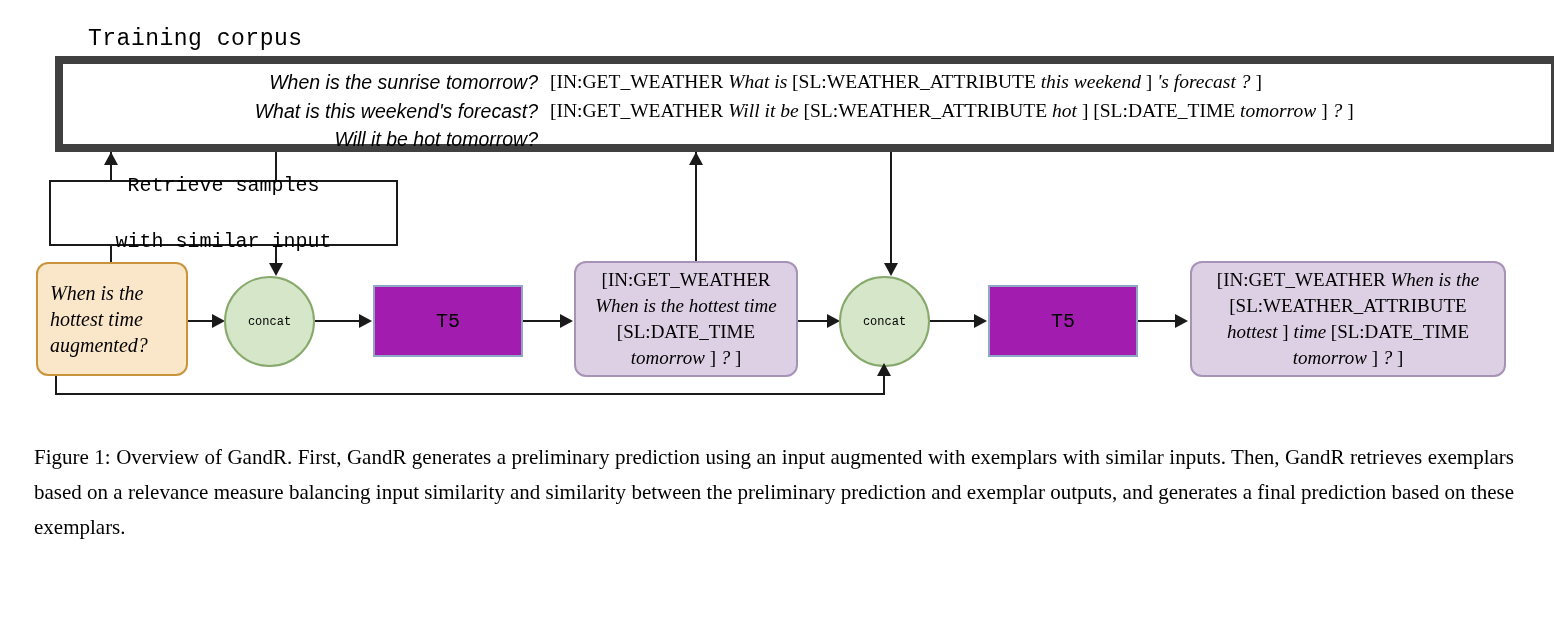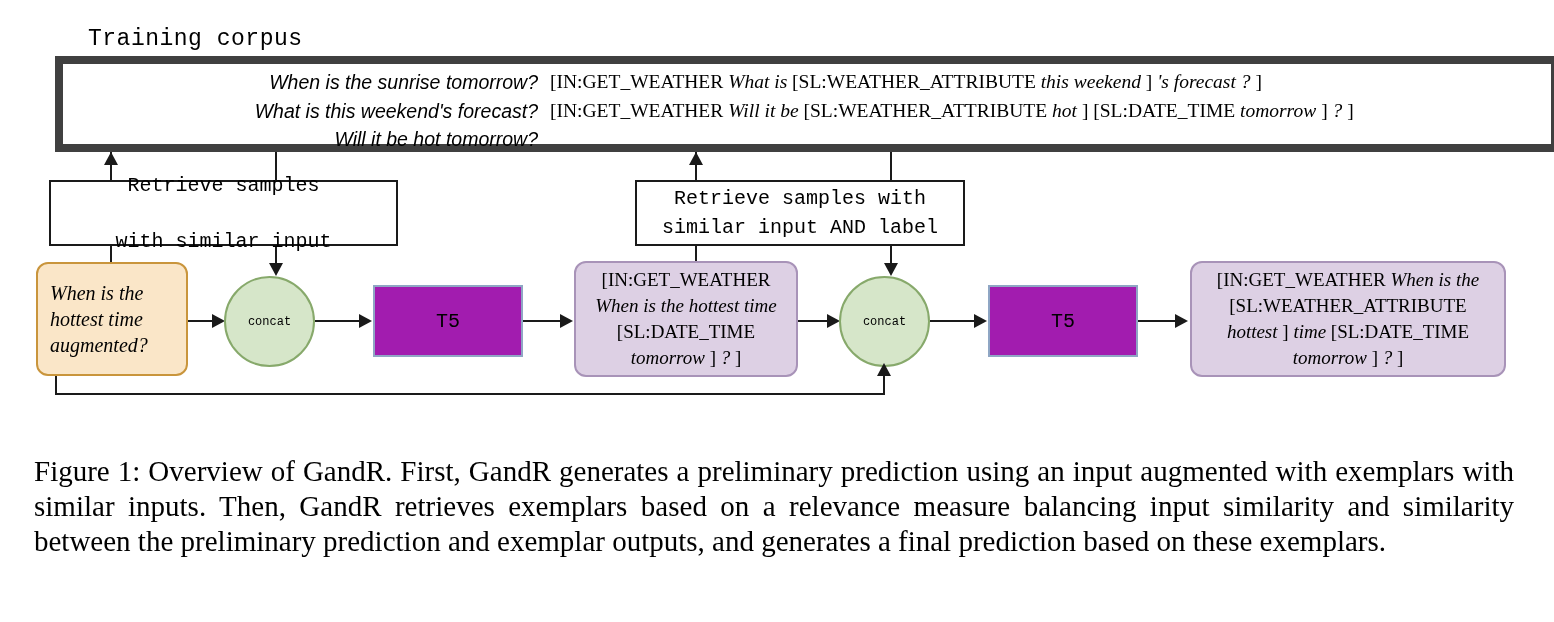--- a/index.html
+++ b/index.html
@@ -155,24 +155,24 @@
   }
   .arrow-d {
     width: 0; height: 0;
     border-left: 7px solid transparent;
     border-right: 7px solid transparent;
     border-top: 13px solid #1a1a1a;
   }
 
   
   #caption {
-    left: 34px; top: 454px;
+    left: 34px; top: 440px;
     width: 1480px;
     font-family: "Liberation Serif", serif;
-    font-size: 29px;
+    font-size: 21px;
     line-height: 35px;
     color: #000;
     text-align: justify;
     text-justify: inter-word;
   }
 </style>
 </head>
 <body>
 
 <div id="page">
@@ -201,24 +201,20 @@
     <div>Retrieve samples</div>
     <div>with similar input</div>
   </div>
 
   <div class="abs ln-v" style="left:695px; top:152px; height:110px;"></div>
   <div class="abs arrow-u" style="left:689px; top:152px;"></div>
 
   <div class="abs ln-v" style="left:890px; top:152px; height:122px;"></div>
   <div class="abs arrow-d" style="left:884px; top:263px;"></div>
 
-  <div class="abs retrieve-box" id="retrieve-2">
-    <div>Retrieve samples with</div>
-    <div>similar input AND label</div>
-  </div>
 
   <div class="abs node-input" id="input-box">
     <div>
       <div>When is the</div>
       <div>hottest time</div>
       <div>augmented?</div>
     </div>
   </div>
 
   <div class="abs ln-h" style="left:188px; top:320px; width:27px;"></div>

